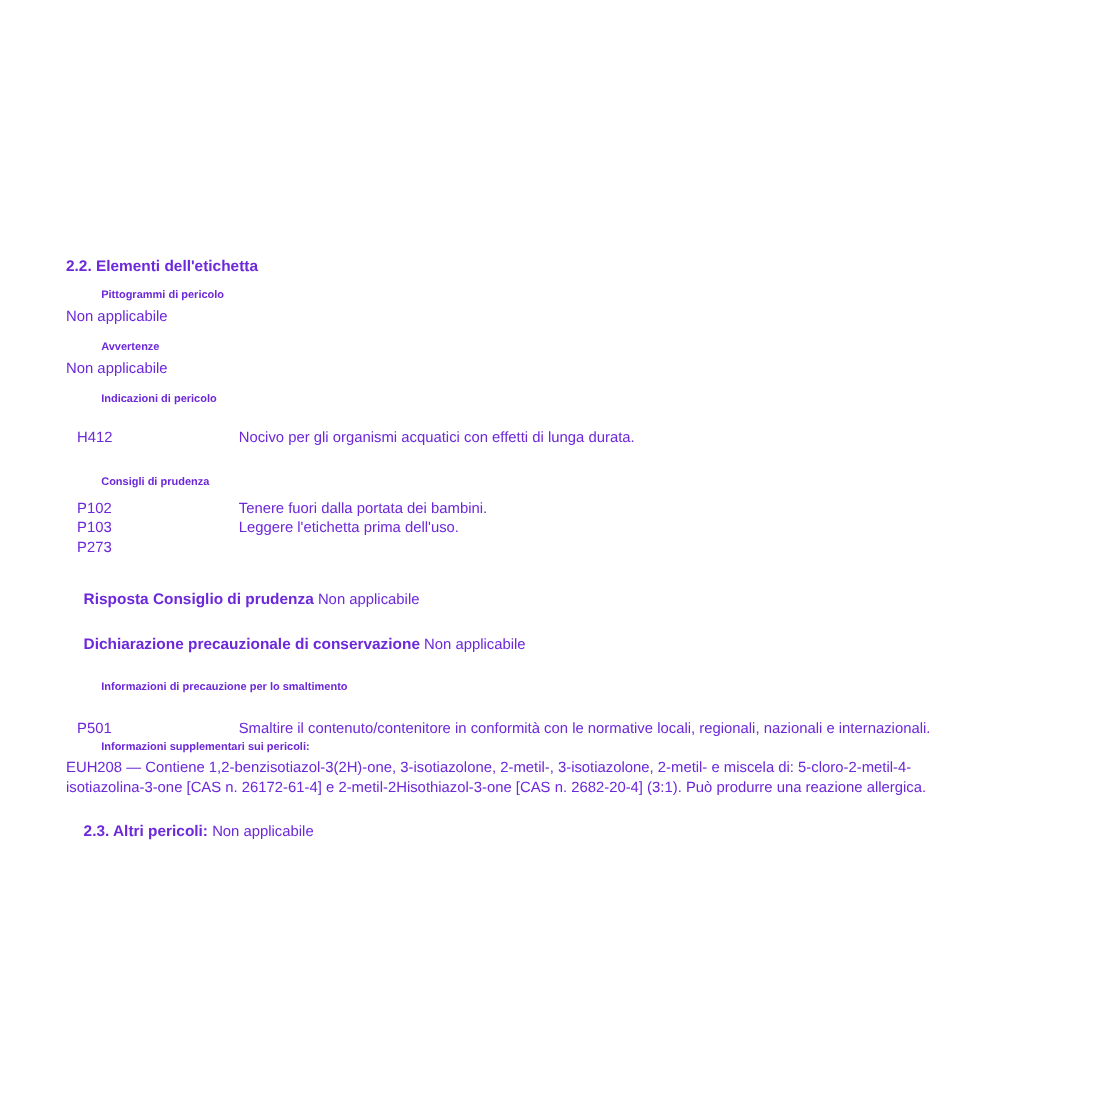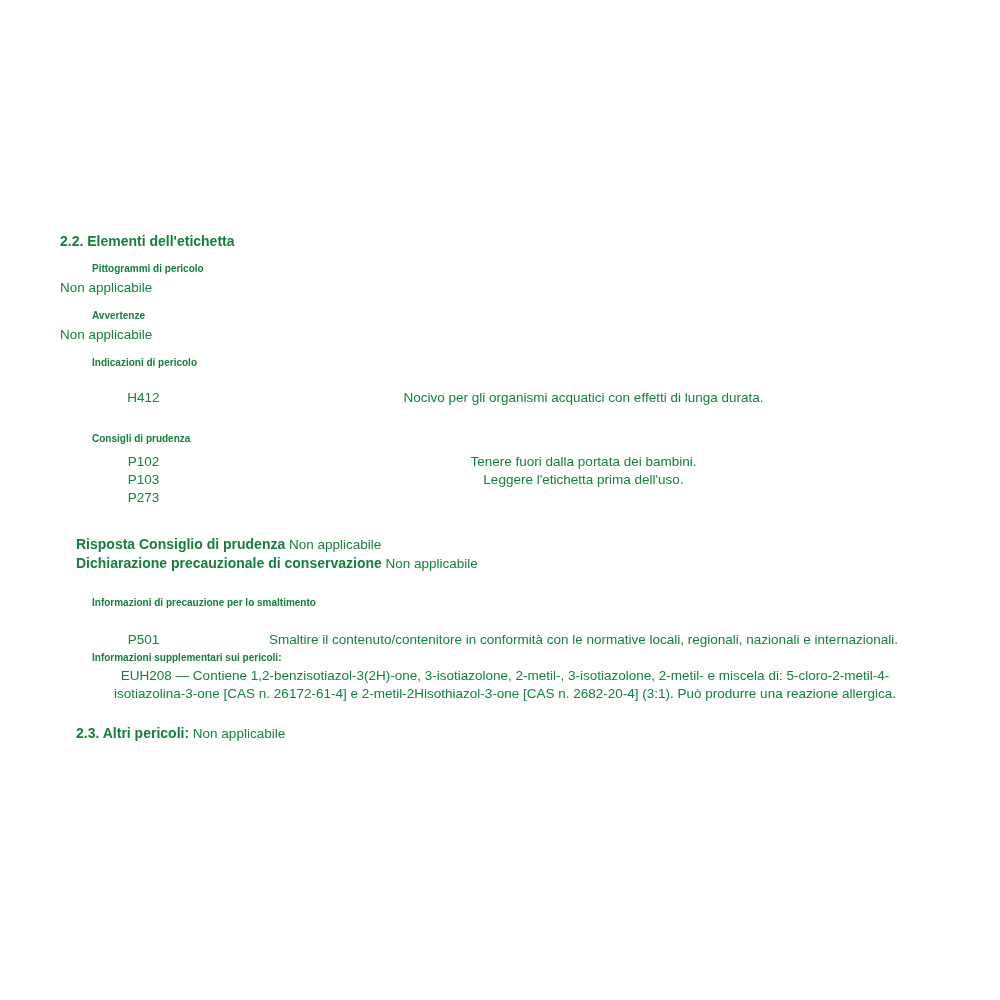--- a/index.html
+++ b/index.html
@@ -7,21 +7,21 @@
     padding: 0;
     background: #ffffff;
   }
   .page {
     position: relative;
     width: 1000px;
     height: 1000px;
     background: #ffffff;
     overflow: hidden;
     font-family: "Liberation Sans", "DejaVu Sans", sans-serif;
-    color: #15803d;
+    color: #6d28d9;
   }
   .doc {
     position: absolute;
     left: 60px;
     top: 232px;
     width: 890px;
     font-size: 13.5px;
     line-height: 18px;
   }
   .h-section {
@@ -31,37 +31,36 @@
   .label-bold {
     font-weight: bold;
     font-size: 10px;
     padding-left: 32px;
   }
   .inline-pair { font-size: 13.5px; }
   .inline-pair .lead { font-weight: bold; font-size: 14px; padding-left: 16px; }
   .row {
     display: flex;
     padding-left: 10px;
-    text-align: center;
   }
   .code {
     width: 147px;
     flex: none;
   }
   .desc { flex: 1; }
-  .para { width: 890px; text-align: center; }
+  .para { width: 890px; }
   
   .mt1  { margin-top: 1px; }
   .mt5  { margin-top: 5px; }
   .mt8  { margin-top: 0; }
   .mt10 { margin-top: 10px; }
   .mt17 { margin-top: 17px; }
   .mt19 { margin-top: 19px; }
   .mt21 { margin-top: 21px; }
-  .mt22 { }
+  .mt22 { margin-top: 22px; }
   .mt23 { margin-top: 23px; }
   .mt28 { margin-top: 28px; }
 </style>
 </head>
 <body>
 
 <div class="page">
   <div class="doc">
 
     <div class="h-section">2.2. Elementi dell'etichetta</div>

